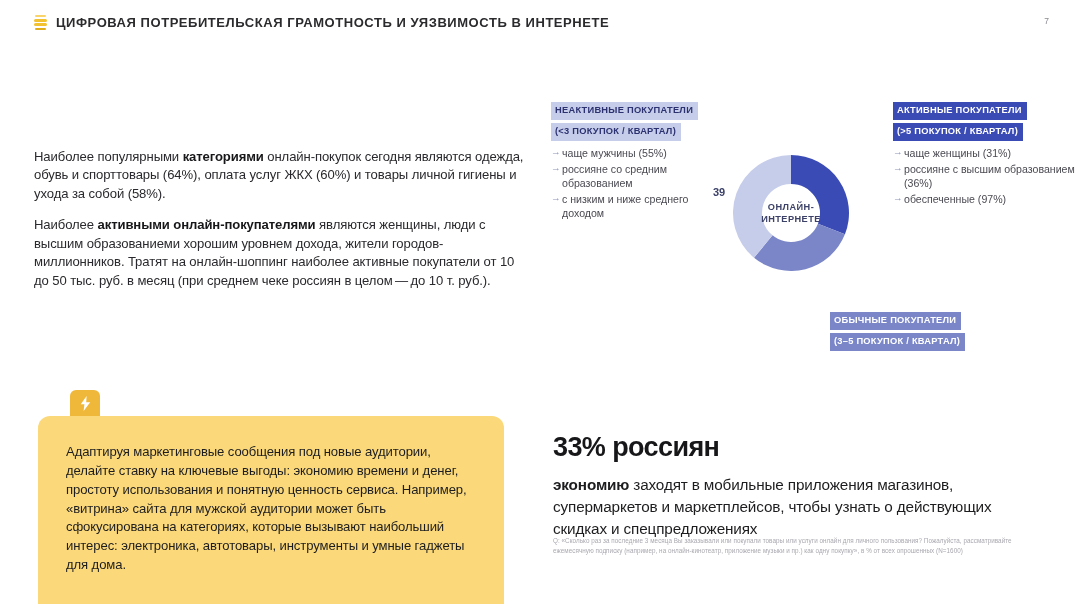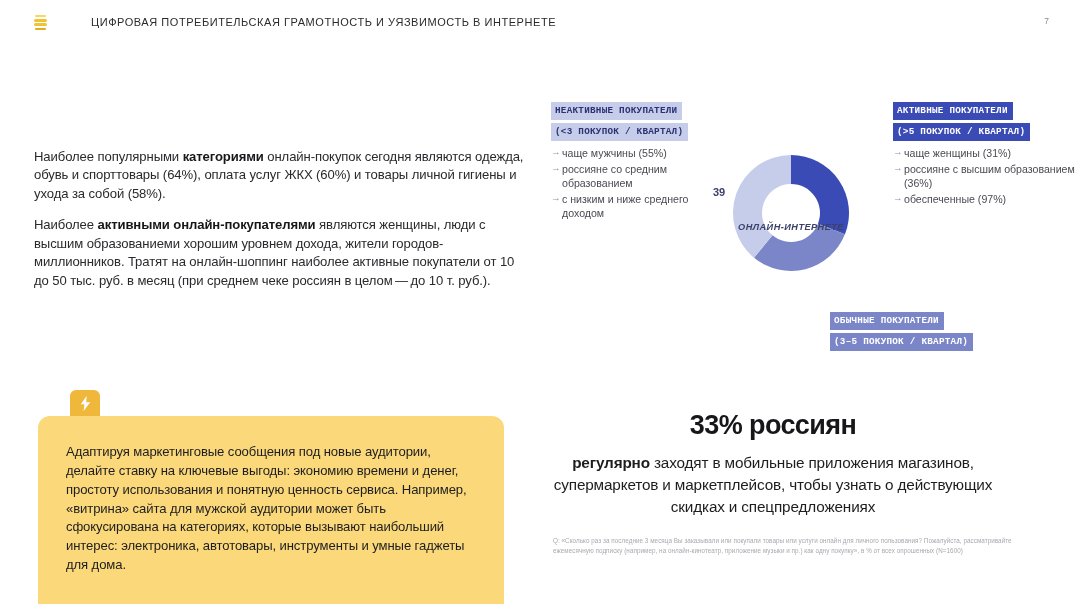--- a/index.html
+++ b/index.html
@@ -42,27 +42,26 @@
     height: 2.4px;
     border-radius: 2px;
     background: #F2C230;
   }
   .logo-stack i:nth-child(1) { width: 11px; margin-left: 1px; background:#F8D46A; }
   .logo-stack i:nth-child(2) { width: 13px; margin-left: 0px; }
   .logo-stack i:nth-child(3) { width: 13px; margin-left: 0px; }
   .logo-stack i:nth-child(4) { width: 11px; margin-left: 1px; background:#E0AE1C; }
 
   .header-title {
-    font-size: 11px;
-    font-weight: normal;
+    font-size: 13px;
+    font-weight: bold;
     letter-spacing: 0.55px;
     color: #2b2b2e;
     text-transform: uppercase;
     white-space: nowrap;
-    margin-left: 35px;
   }
 
   .page-number {
     position: absolute;
     top: 16px;
     right: 31px;
     font-size: 8.5px;
     color: #8a8a90;
   }
 
@@ -144,28 +143,27 @@
     position: absolute;
     left: 718px;
     top: 140px;
     width: 146px;
     height: 146px;
   }
   .chart svg { display: block; }
 
   .donut-center {
     position: absolute;
-    left: 0; top: 14px;
+    left: 0; top: 0;
     width: 146px; height: 146px;
     display: flex;
-    flex-direction: row;
+    flex-direction: column;
     align-items: center;
     justify-content: center;
     text-align: center;
-    font-style: italic;
   }
   .donut-center span {
     font-size: 9.2px;
     font-weight: bold;
     letter-spacing: 0.45px;
     color: #3c4168;
     line-height: 1.35;
   }
 
   .seg-label {
@@ -180,21 +178,20 @@
   
   .anno { position: absolute; }
 
   .anno-head {
     display: inline-block;
     font-size: 9.3px;
     font-weight: bold;
     letter-spacing: 0.25px;
     line-height: 1.5;
     padding: 2px 5px 2px 4px;
-    font-family: Liberation Mono, monospace;
   }
   .anno-head.light  { background: #C6CDEA; color: #2c3270; }
   .anno-head.dark   { background: #3B4BB5; color: #ffffff; }
   .anno-head.mid    { background: #7A86C8; color: #ffffff; }
 
   .anno ul { list-style: none; margin-top: 5px; }
   .anno li {
     position: relative;
     padding-left: 11px;
     font-size: 10.6px;
@@ -213,21 +210,21 @@
     font-size: 10.6px;
     line-height: 1.33;
     color: #4a4a52;
   }
 
   .anno-inactive { left: 551px; top: 99px; width: 180px; }
   .anno-active   { left: 893px; top: 99px; width: 186px; }
   .anno-regular  { left: 830px; top: 309px; width: 180px; }
 
   
-  .stat-block { position: absolute; left: 553px; top: 410px; width: 440px; text-align: center; }
+  .stat-block { position: absolute; left: 553px; top: 432px; width: 440px; }
   .stat-head {
     font-size: 27px;
     font-weight: bold;
     letter-spacing: -0.6px;
     color: #17171a;
   }
   .stat-sub {
     margin-top: 11px;
     font-size: 15.3px;
     line-height: 1.43;
@@ -324,18 +321,18 @@
   <div class="anno anno-regular">
     <div>
       <span class="anno-head mid">ОБЫЧНЫЕ ПОКУПАТЕЛИ</span><br>
       <span class="anno-head mid">(3–5 ПОКУПОК / КВАРТАЛ)</span>
     </div>
   </div>
 
   <div class="stat-block">
     <div class="stat-head">33% россиян</div>
     <div class="stat-sub">
-      <b>регулярно</b><span> заходят в мобильные приложения магазинов, супермаркетов и маркетплейсов, чтобы узнать о действующих скидках и спецпредложениях</span>
+      <b>экономию</b><span> заходят в мобильные приложения магазинов, супермаркетов и маркетплейсов, чтобы узнать о действующих скидках и спецпредложениях</span>
     </div>
   </div>
   <div class="footnote">Q: «Сколько раз за последние 3 месяца Вы заказывали или покупали товары или услуги онлайн для личного пользования? Пожалуйста, рассматривайте ежемесячную подписку (например, на онлайн-кинотеатр, приложение музыки и пр.) как одну покупку», в % от всех опрошенных (N=1600)</div>
 
 </div>
 
 </body></html>

